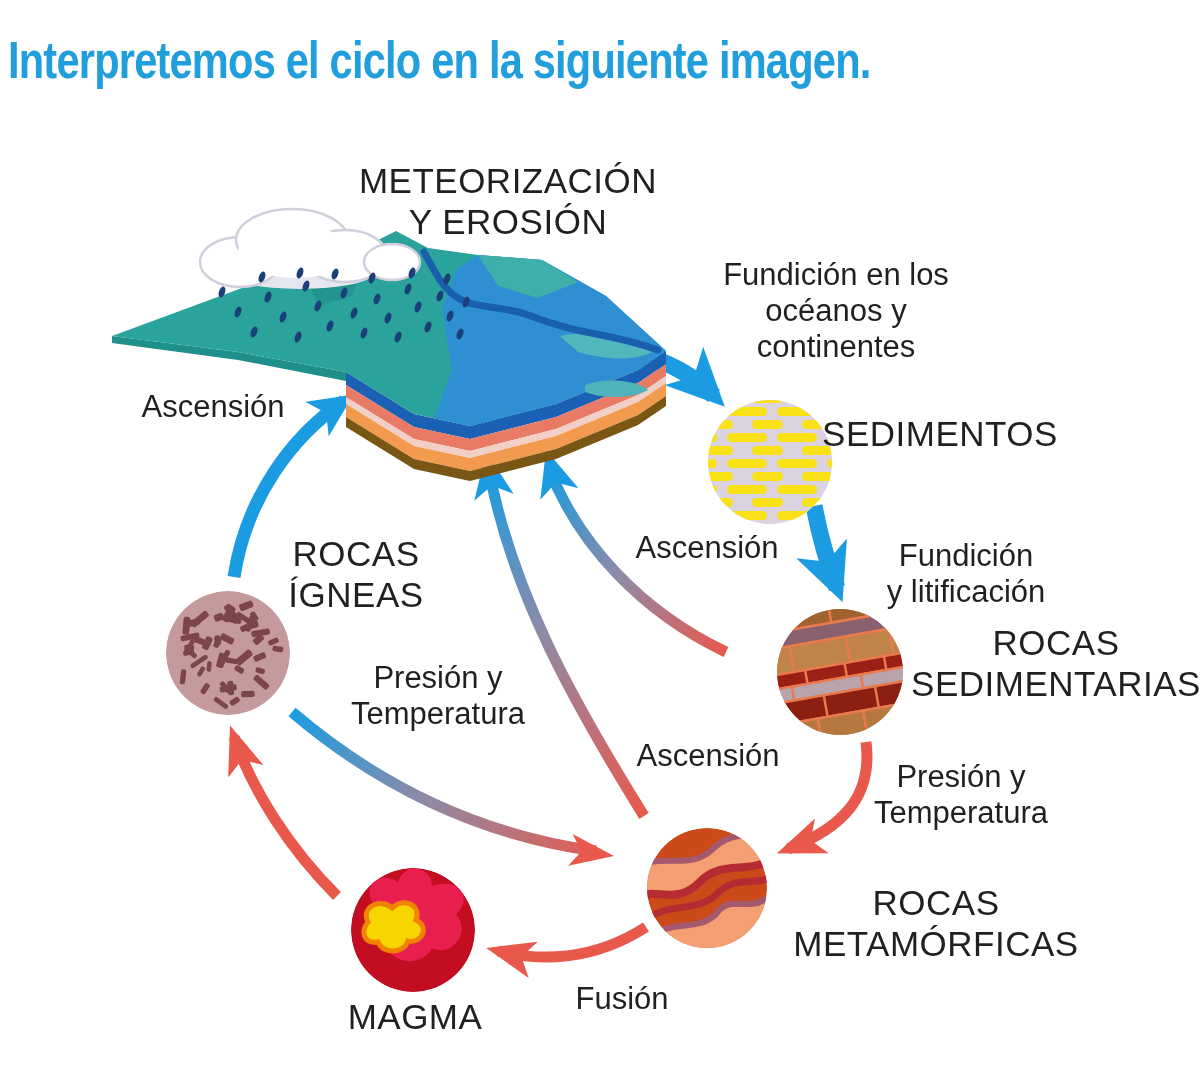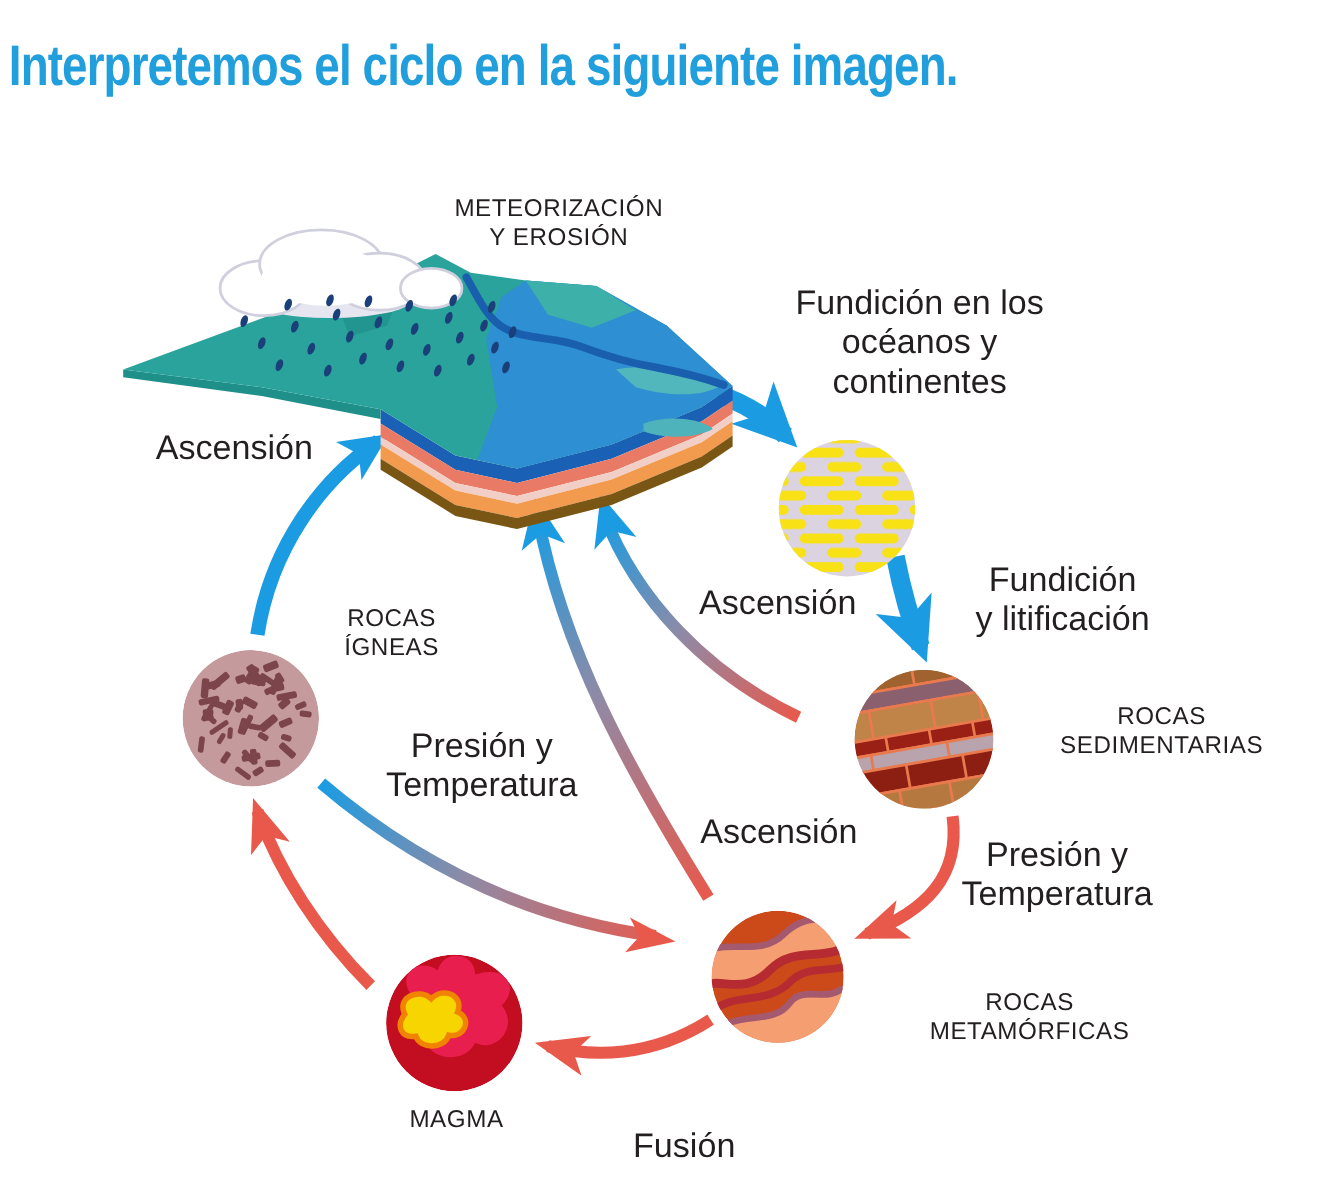--- a/index.html
+++ b/index.html
@@ -6,21 +6,21 @@
   .stage{position:relative;width:1200px;height:1088px;background:#fff;overflow:hidden;
          font-family:"Liberation Sans",sans-serif;}
   .stage svg{position:absolute;left:0;top:0;}
   .page-title{position:absolute;left:8px;top:30px;margin:0;z-index:3;
     font-family:"Liberation Sans",sans-serif;font-weight:700;font-size:52px;
     letter-spacing:-1px;color:var(--title_blue,#219fdc);
     transform:scaleX(.8);transform-origin:left top;white-space:nowrap;}
   .lbl{position:absolute;z-index:2;transform:translate(-50%,-50%);
     color:var(--text_black,#231f20);font-size:31px;line-height:1.16;
     text-align:center;white-space:pre-line;}
-  .lbl.big{font-size:22px;letter-spacing:.5px;}
+  .lbl.big{font-size:35px;letter-spacing:.5px;}
 </style>
 </head>
 <body>
 
 <div class="stage">
 
   <h1 class="page-title">Interpretemos el ciclo en la siguiente imagen.</h1>
 
   <svg viewBox="0 0 1200 1088" width="1200" height="1088">
     <defs>
@@ -249,29 +249,30 @@
           <rect x="239.26281757017836" y="602.2413179094713" width="13.939577180615743" height="7.137754678013152" rx="2" transform="rotate(159 246.23260616048623 605.8101952484778)" style="fill:var(--igneous_speckle,#7b454b)"></rect>
         </g>
     </g>
   </svg>
 
   <div class="lbl big" style="left:508px;top:202px">METEORIZACIÓN
 Y EROSIÓN</div>
   <div class="lbl" style="left:836px;top:311px">Fundición en los
 océanos y
 continentes</div>
-  <div class="lbl" style="left:966px;top:545px">Fundición
+  <div class="lbl big" style="left:940px;top:434px">SEDIMENTOS</div>
+  <div class="lbl" style="left:966px;top:574px">Fundición
 y litificación</div>
   <div class="lbl big" style="left:1056px;top:664px">ROCAS
 SEDIMENTARIAS</div>
   <div class="lbl" style="left:961px;top:795px">Presión y
 Temperatura</div>
   <div class="lbl big" style="left:936px;top:924px">ROCAS
 METAMÓRFICAS</div>
-  <div class="lbl" style="left:622px;top:1042px">Fusión</div>
+  <div class="lbl" style="left:622px;top:999px">Fusión</div>
   <div class="lbl big" style="left:415px;top:1017px">MAGMA</div>
   <div class="lbl big" style="left:356px;top:575px">ROCAS
 ÍGNEAS</div>
   <div class="lbl" style="left:438px;top:696px">Presión y
 Temperatura</div>
   <div class="lbl" style="left:213px;top:407px">Ascensión</div>
   <div class="lbl" style="left:707px;top:548px">Ascensión</div>
   <div class="lbl" style="left:708px;top:756px">Ascensión</div>
 </div>
 

